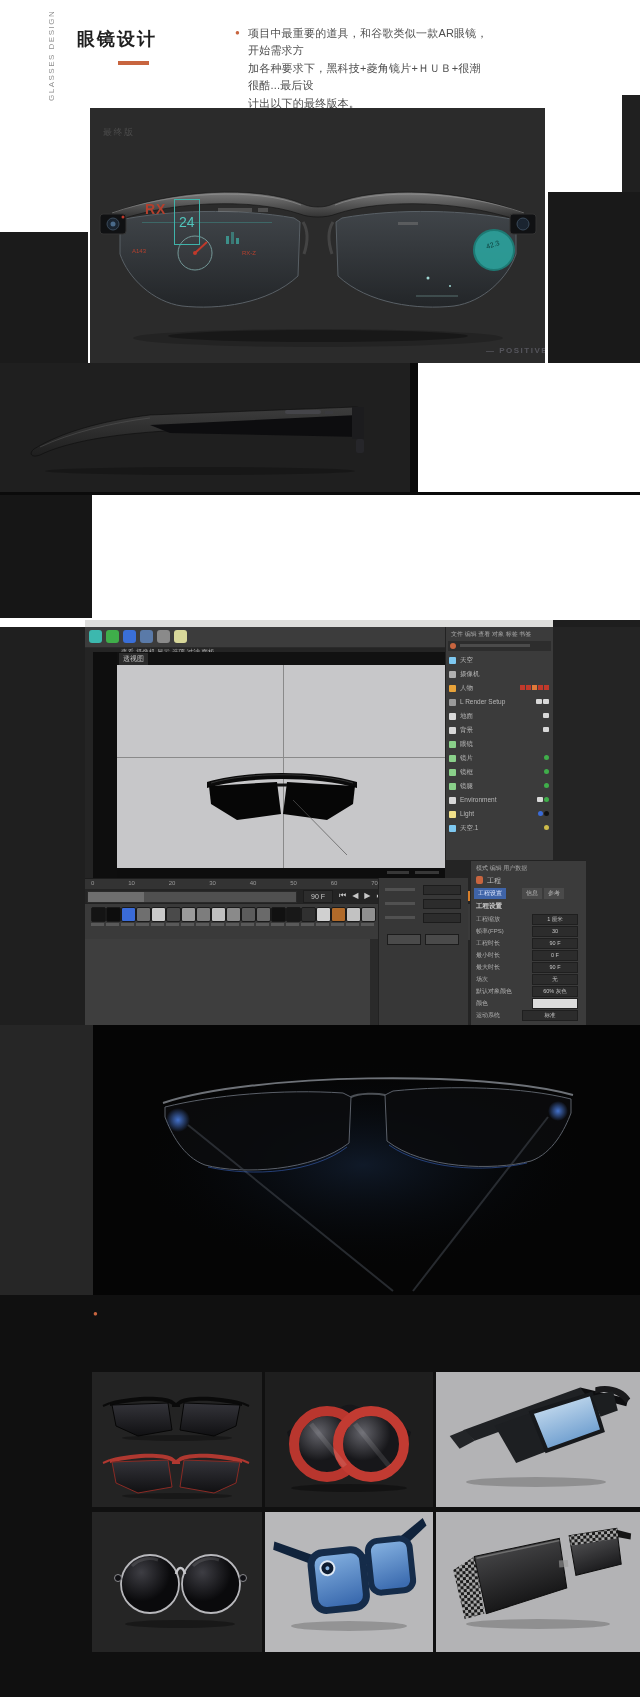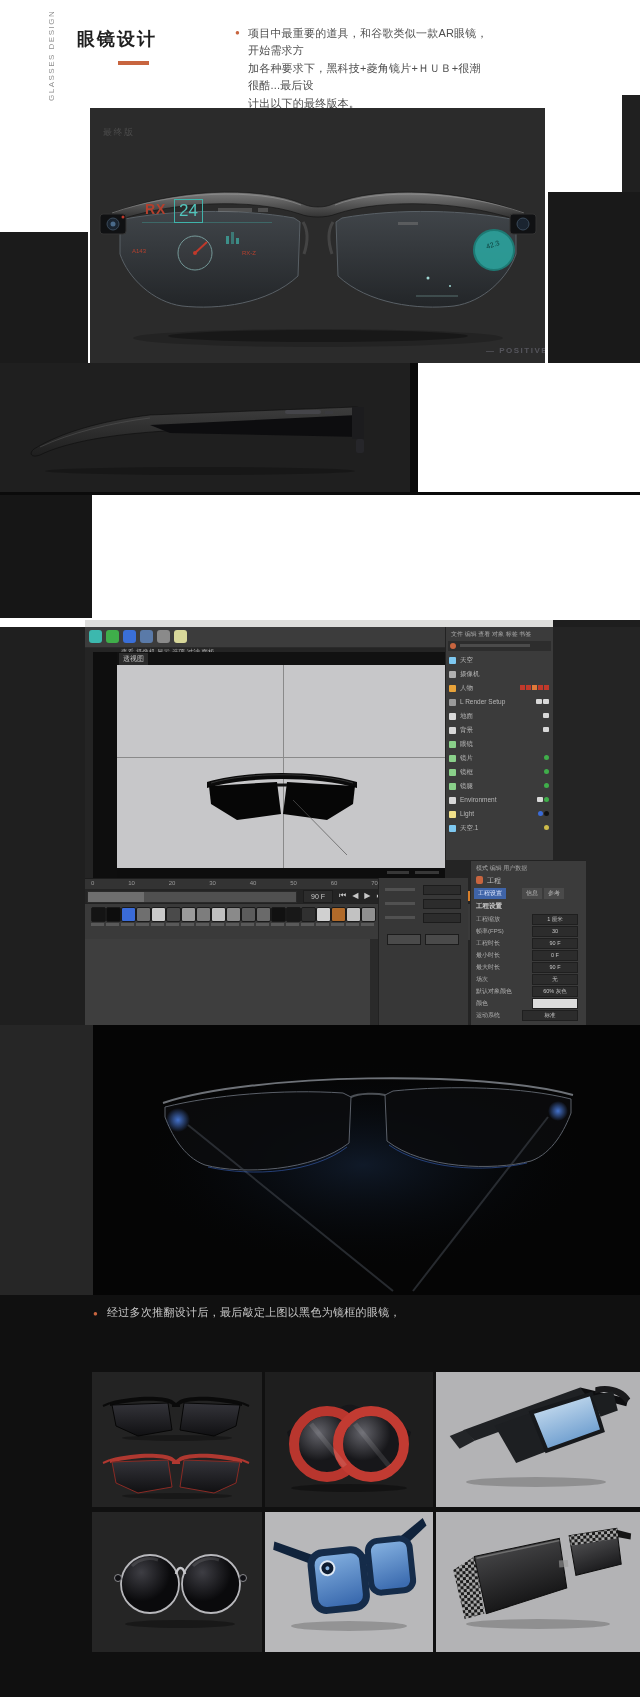--- a/index.html
+++ b/index.html
@@ -90,21 +90,21 @@
       <rect x="120" y="50" width="34" height="4" fill="#888" opacity="0.4"></rect>
         <rect x="160" y="50" width="10" height="4" fill="#888" opacity="0.4"></rect>
       <circle cx="396" cy="92" r="20" fill="#2ba39d" opacity="0.9"></circle>
         <circle cx="396" cy="92" r="20" fill="none" stroke="#1d7a74" stroke-width="2"></circle>
       <circle cx="330" cy="120" r="1.5" fill="#9fd8d4"></circle>
         <circle cx="352" cy="128" r="1" fill="#9fd8d4"></circle>
       <line x1="318" y1="138" x2="360" y2="138" stroke="#9fd8d4" stroke-width="1" opacity="0.4"></line>
       <rect x="300" y="64" width="20" height="3" fill="#777" opacity="0.5"></rect>
     </svg>
     <div class="abs" style="left:55px;top:93px;font-size:14px;font-weight:700;letter-spacing:1px;color:#b5402e;">RX</div>
-    <div class="abs" style="left:84px;top:91px;padding:1px 4px;border:1px solid #3fb3aa;color:#52c5bc;font-size:17px;">24</div>
+    <div class="abs" style="left:84px;top:91px;padding:14px 4px;border:1px solid #3fb3aa;color:#52c5bc;font-size:14px;">24</div>
     <div class="abs" style="left:52px;top:114px;width:130px;height:1px;background:#3fb3aa55;"></div>
     <div class="abs" style="left:42px;top:140px;font-size:6px;color:#b5402e;">A143</div>
     <div class="abs" style="left:152px;top:142px;font-size:6px;color:#b5402e;">RX-Z</div>
     <div class="abs" style="left:396px;top:133px;font-size:7px;color:#0b3f3c;transform:rotate(-18deg);">42.3</div>
     <div class="cap" style="left:396px;top:238px;">— POSITIVE</div>
   </div>
 
   <div class="img" style="left:0;top:363px;width:410px;height:129px;background:#1f1f1f;">
     <svg width="410" height="129" viewBox="0 0 410 129">
       <defs>
@@ -417,21 +417,20 @@
       <circle cx="465" cy="86" r="10" fill="url(#glintL)"></circle>
       <path d="M115 142 C160 152 220 148 254 122" stroke="#3f6fd8" stroke-width="1" fill="none" opacity="0.5"></path>
       <path d="M434 138 C390 148 330 144 296 120" stroke="#3f6fd8" stroke-width="1" fill="none" opacity="0.5"></path>
     </svg>
   </div>
 
   <div class="abs" style="left:0;top:1295px;width:640px;height:402px;background:#101010;"></div>
 
   <span class="abs" style="left:93px;top:1309px;font-size:8px;color:#c8653f;">●</span>
   <div class="abs" style="left:107px;top:1302px;width:420px;font-size:11px;line-height:20px;color:#c9c9c9;letter-spacing:0.3px;">
-    <div>经过多次推翻设计后，最后敲定上图以黑色为镜框的眼镜，</div>
   </div>
 
   <div class="img" style="left:92px;top:1372px;width:170px;height:135px;background:#232323;">
     <svg width="170" height="135" viewBox="0 0 170 135">
       <defs>
           <linearGradient id="gl1" x1="0" y1="0" x2="0" y2="1">
             <stop offset="0" stop-color="#34343a"></stop>
             <stop offset="1" stop-color="#101012"></stop>
           </linearGradient>
         </defs>

